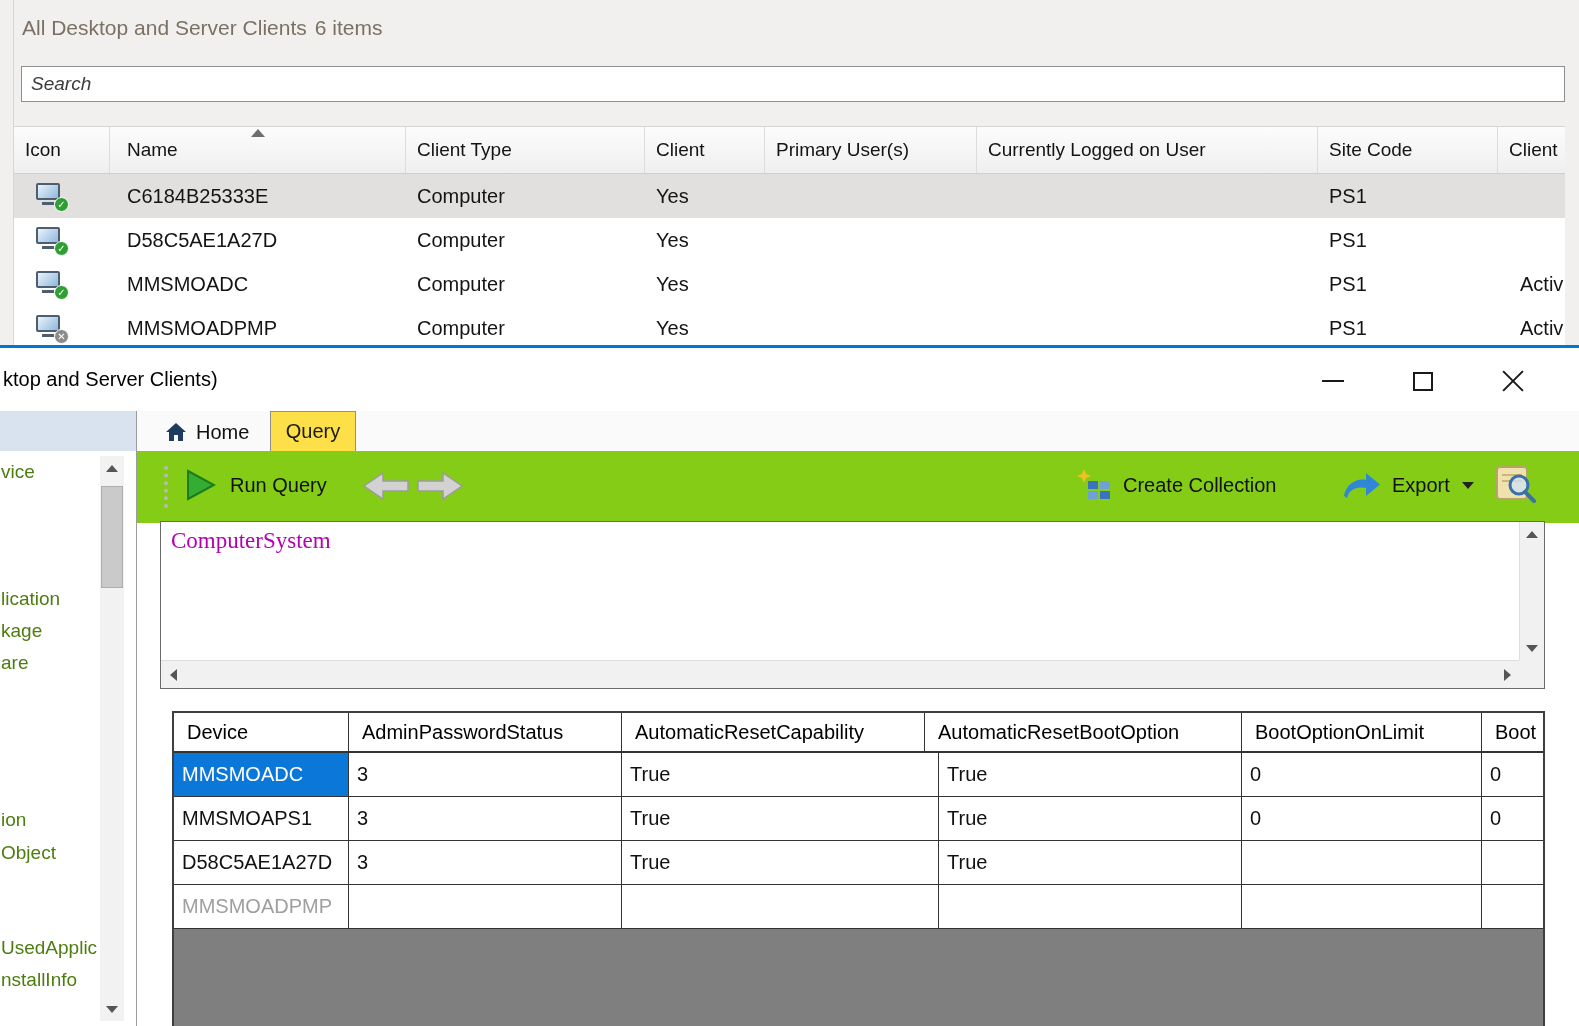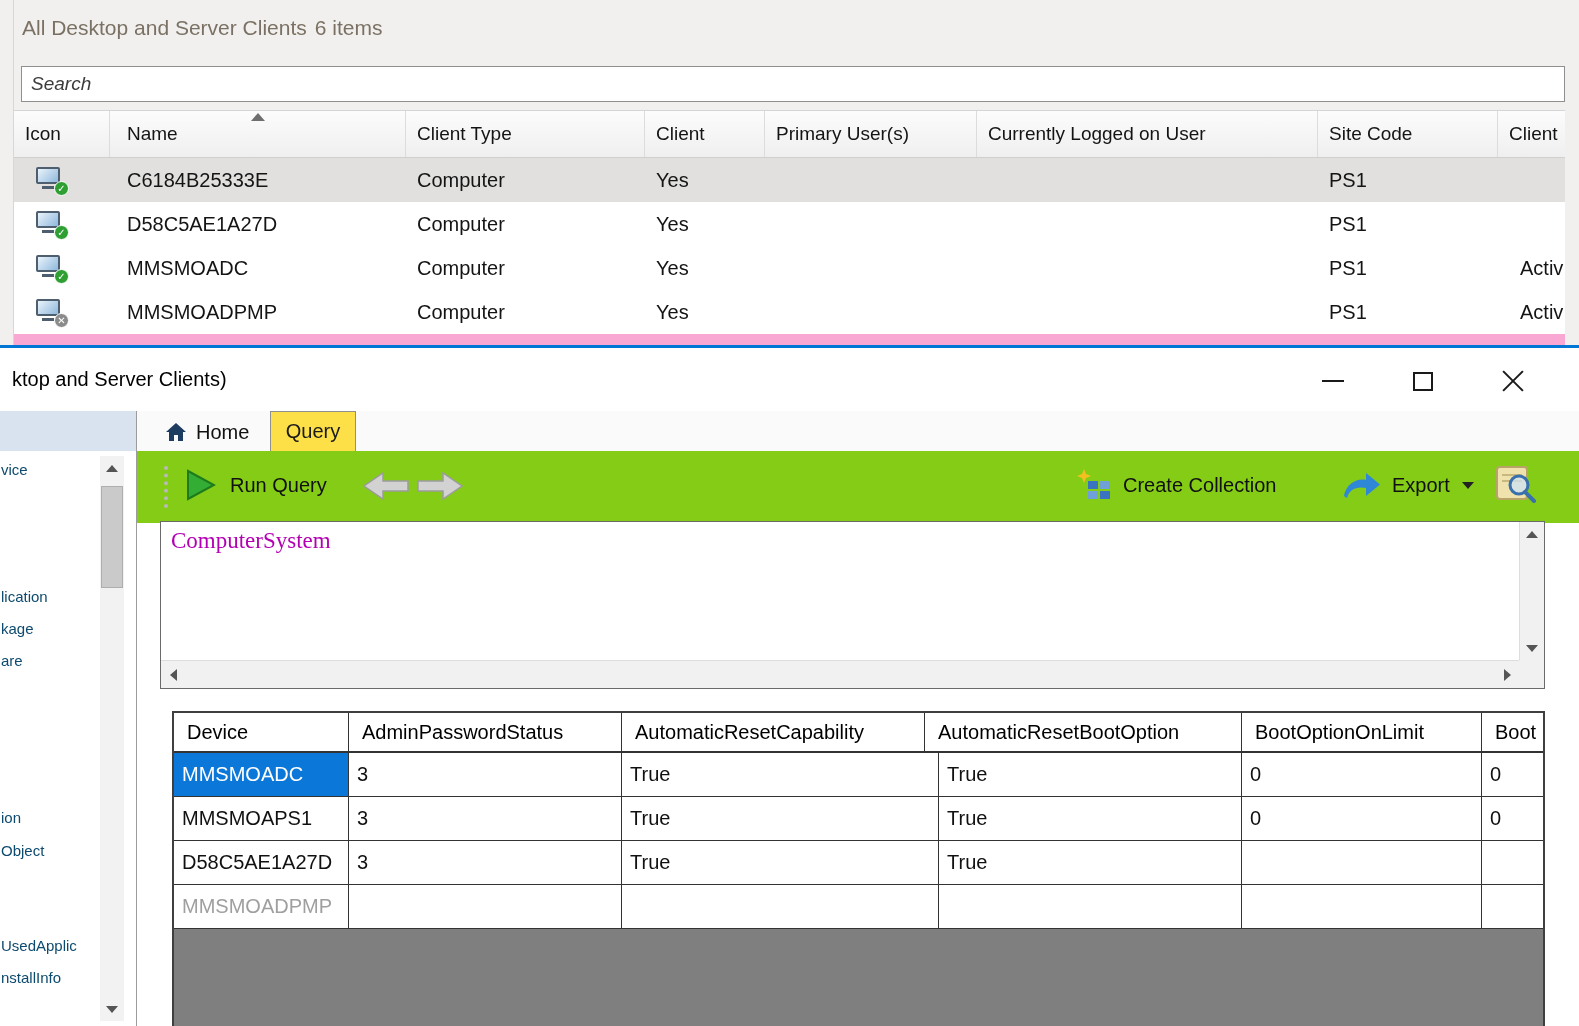--- a/index.html
+++ b/index.html
@@ -9,21 +9,21 @@
 
   
   .clients-panel{position:absolute;left:0;top:0;width:1579px;height:345px;background:#f1f0ee}
   .edge-line{position:absolute;left:13px;top:0;width:1px;height:345px;background:#d9d7d4}
   .clients-title{position:absolute;left:22px;top:16px;font-size:21px;color:#7a7164}
   .clients-title .count{margin-left:8px}
   .search-box{position:absolute;left:21px;top:66px;width:1544px;height:36px;border:1px solid #8f8f8f;
     background:#fff;font-family:inherit;font-size:19px;font-style:italic;color:#333;padding:0 9px;outline:none}
   .search-box::placeholder{color:#3c3c3c;font-style:italic;opacity:1}
 
-  .ctable{position:absolute;left:14px;top:110px;width:1551px;height:262px;background:#f9a8d4;overflow:hidden}
+  .ctable{position:absolute;left:14px;top:126px;width:1551px;height:262px;background:#15803d;overflow:hidden}
   .thead{position:relative;display:flex;height:48px;background:linear-gradient(#fcfcfc,#efefef);
     border-top:1px solid #d5d5d5;border-bottom:1px solid #cfcfcf}
   .th{flex:none;display:flex;align-items:center;padding-left:11px;font-size:19px;color:#141414;
     border-right:1px solid #dcdcdc;height:100%}
   .w-icon{width:96px}.w-name{width:296px}.w-ctype{width:239px}.w-client{width:120px}
   .w-pusers{width:212px}.w-logged{width:341px}.w-site{width:180px}.w-cact{width:170px;border-right:none}
   .th.w-name,.td.w-name{padding-left:17px}
   .sort-asc{position:absolute;left:237px;top:2px;width:0;height:0;
     border-left:7px solid transparent;border-right:7px solid transparent;border-bottom:8px solid #6e6e6e}
   .trow{display:flex;height:44px;background:#fff;font-size:20px;color:#141414}
@@ -39,39 +39,39 @@
   .pc .base{position:absolute;left:6px;top:19px;width:12px;height:3px;background:#4d5e6e}
   .pc .badge{position:absolute;right:-3px;bottom:-2px;width:15px;height:15px;border-radius:50%;
     border:1px solid #fff;color:#fff;font-size:10px;font-weight:bold;line-height:13px;text-align:center}
   .badge-ok{background:#2f9e33}.badge-ok::after{content:"✓"}
   .badge-err{background:#8b8b8b}.badge-err::after{content:"✕"}
 
   
   .query-window{position:absolute;left:0;top:345px;width:1579px;height:681px;background:#fff;
     border-top:3px solid #0077d4}
   .qtitlebar{position:absolute;left:0;top:3px;width:100%;height:60px;background:#fff}
-  .qtitle{position:absolute;left:12px;top:17px;font-size:20px;color:#000;white-space:nowrap}
+  .qtitle{position:absolute;left:3px;top:17px;font-size:20px;color:#000;white-space:nowrap}
   .capbtn{position:absolute;top:5px;width:64px;height:50px;display:flex;align-items:center;justify-content:center;cursor:default}
   .btn-min{right:214px}.btn-max{right:124px}.btn-close{right:34px}
   .glyph-min{width:22px;height:2px;background:#1a1a1a}
   .glyph-max{width:20px;height:19px;border:2px solid #1a1a1a}
   .glyph-close{position:relative;width:28px;height:28px}
   .glyph-close::before,.glyph-close::after{content:"";position:absolute;left:0;top:13px;width:28px;height:2px;background:#1a1a1a}
   .glyph-close::before{transform:rotate(45deg)}
   .glyph-close::after{transform:rotate(-45deg)}
 
   .tabstrip{position:absolute;left:0;top:63px;width:100%;height:40px;background:#fafafa}
   .tab-corner{position:absolute;left:0;top:0;width:137px;height:40px;background:#d9e3f0;border-right:1px solid #9c9c9c}
   .tab-home{position:absolute;left:152px;top:2px;height:38px;display:flex;align-items:center;gap:10px;
     padding:0 14px;font-size:20px;color:#111}
   .tab-query{position:absolute;left:270px;top:0;width:86px;height:40px;background:#fde047;
     border:1px solid #8f8f8f;border-bottom:none;display:flex;align-items:center;justify-content:center;font-size:20px}
 
   .qsidebar{position:absolute;left:0;top:103px;width:137px;bottom:0;background:#fff;border-right:1px solid #9c9c9c;overflow:hidden}
-  .sb-item{position:absolute;left:1px;font-size:15px;color:#0c4a6e;white-space:nowrap}
+  .sb-item{position:absolute;left:1px;font-size:19px;color:#4d7c0f;white-space:nowrap}
   .qsb{position:absolute;left:100px;top:5px;width:24px;bottom:5px;background:#f2f2f2}
   .sb-arrow{width:24px;height:24px;display:flex;align-items:center;justify-content:center}
   .qsb .up{position:absolute;top:0;left:0}
   .qsb .down{position:absolute;bottom:0;left:0}
   .sb-thumb{position:absolute;left:1px;top:30px;width:22px;height:102px;background:#cacaca;border:1px solid #aeaeae}
   .tri-up{width:0;height:0;border-left:6px solid transparent;border-right:6px solid transparent;border-bottom:7px solid #555}
   .tri-down{width:0;height:0;border-left:6px solid transparent;border-right:6px solid transparent;border-top:7px solid #555}
   .tri-left{width:0;height:0;border-top:6px solid transparent;border-bottom:6px solid transparent;border-right:7px solid #555}
   .tri-right{width:0;height:0;border-top:6px solid transparent;border-bottom:6px solid transparent;border-left:7px solid #555}
 

